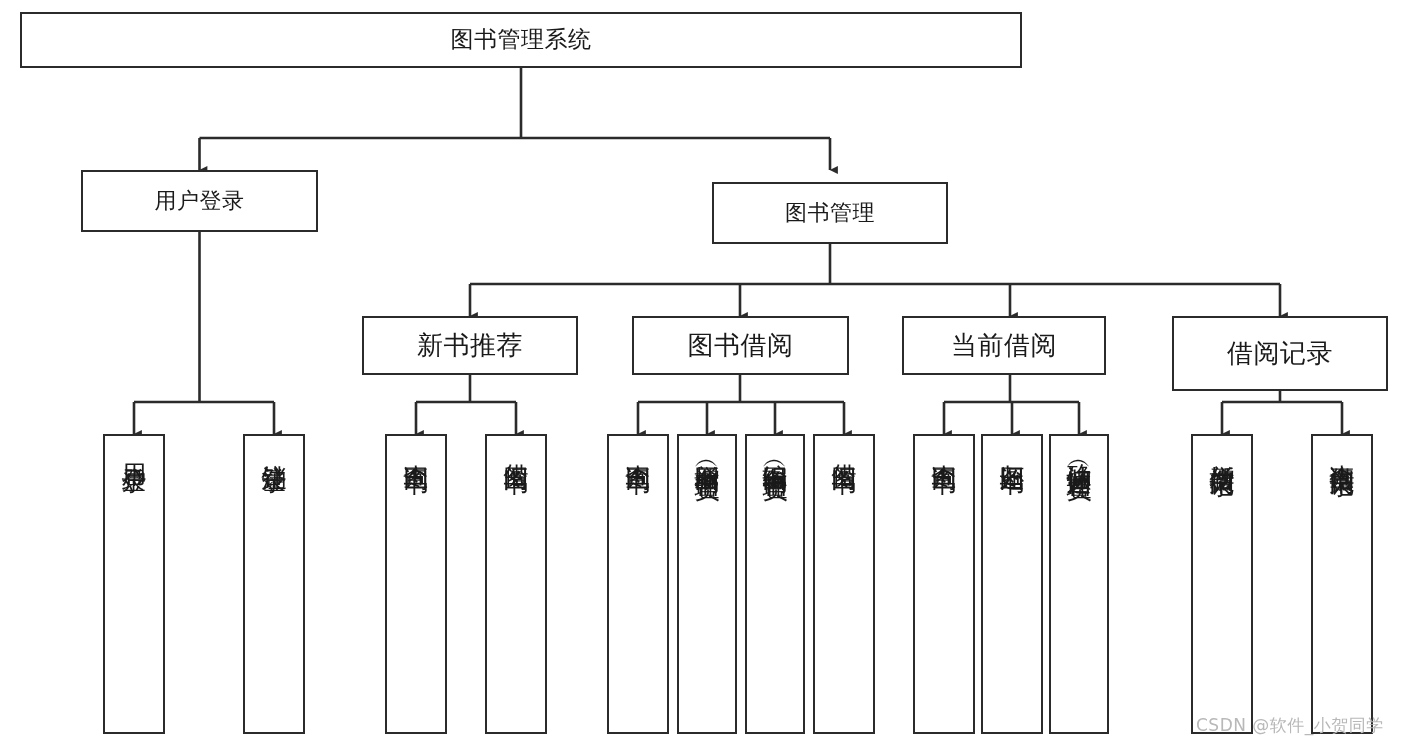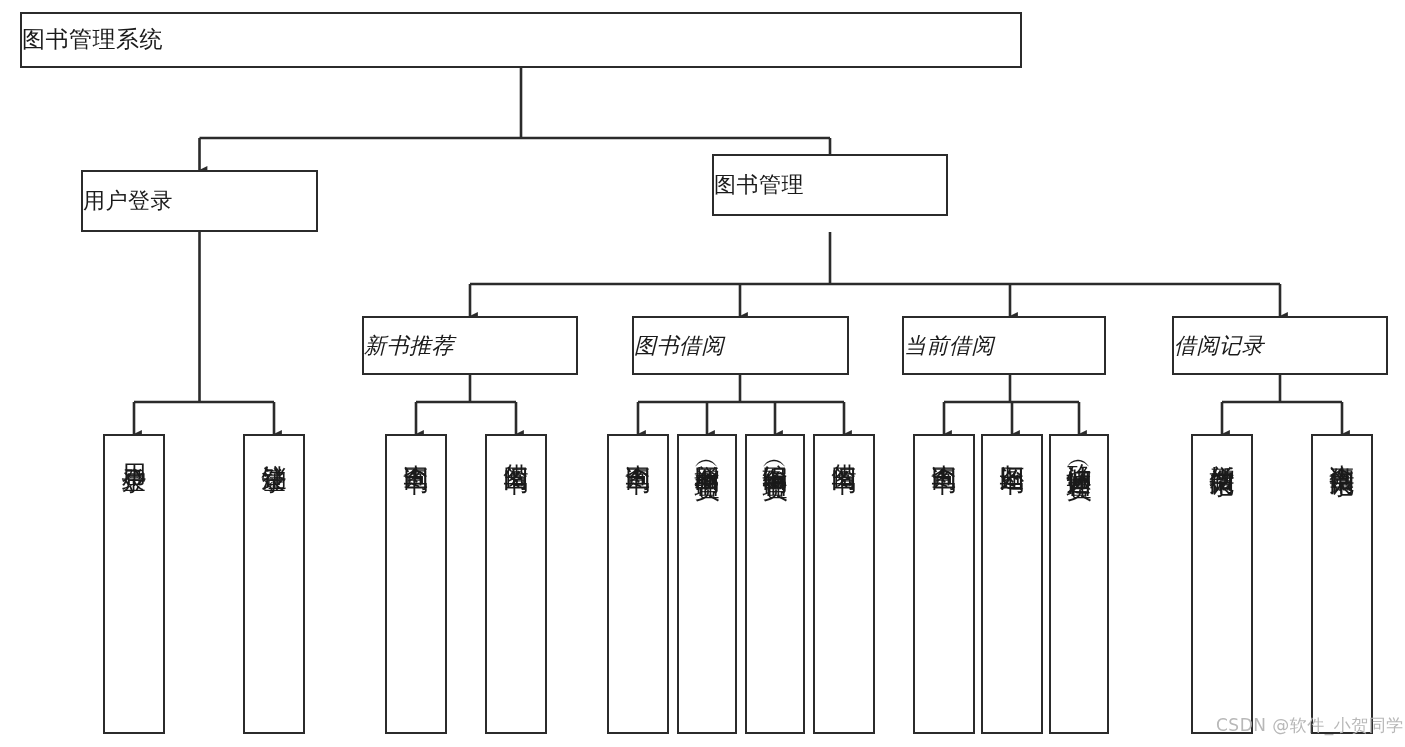--- a/index.html
+++ b/index.html
@@ -21,36 +21,37 @@
     width:1405px;height:747px;
     pointer-events:none;
   }
   .node{
     position:absolute;
     box-sizing:border-box;
     border:2.5px solid #2b2b2b;
     background:#ffffff;
     display:flex;
     align-items:center;
+    justify-content:center;
     color:#1a1a1a;
     z-index:2;
   }
   .node-label{
     display:block;
     line-height:1.18;
     white-space:nowrap;
     letter-spacing:0.5px;
   }
   
   .node.root{ }
   .node.root .node-label{ font-size:23px; }
   
   .node.lvl2 .node-label{ font-size:22px; }
   
-  .node.lvl3 .node-label{ font-size:22px;font-style:italic; }
+  .node.lvl3 .node-label{ font-size:26px; }
   
   .node.leaf{
     align-items:flex-start;
     justify-content:center;
     padding-top:8px;
   }
   .node.leaf .node-label{
     writing-mode:vertical-rl;
     text-orientation:upright;
     font-size:25px;
@@ -115,33 +116,33 @@
         <line x1="1342" y1="402" x2="1342" y2="434" marker-end="url(#arrowhead)"></line>
       </g>
   </svg>
   <div id="nodes-layer">
       <div class="node root" style="left: 20px; top: 12px; width: 1002px; height: 56px;">
         <span class="node-label">图书管理系统</span>
       </div>
       <div class="node lvl2" style="left: 81px; top: 170px; width: 237px; height: 62px;">
         <span class="node-label">用户登录</span>
       </div>
-      <div class="node lvl2" style="left: 712px; top: 154px; width: 236px; height: 62px;">
+      <div class="node lvl2" style="left: 712px; top: 182px; width: 236px; height: 62px;">
         <span class="node-label">图书管理</span>
       </div>
       <div class="node lvl3" style="left: 362px; top: 316px; width: 216px; height: 59px;">
         <span class="node-label">新书推荐</span>
       </div>
       <div class="node lvl3" style="left: 632px; top: 316px; width: 217px; height: 59px;">
         <span class="node-label">图书借阅</span>
       </div>
       <div class="node lvl3" style="left: 902px; top: 316px; width: 204px; height: 59px;">
         <span class="node-label">当前借阅</span>
       </div>
-      <div class="node lvl3" style="left: 1172px; top: 316px; width: 216px; height: 59px;">
+      <div class="node lvl3" style="left: 1172px; top: 316px; width: 216px; height: 75px;">
         <span class="node-label">借阅记录</span>
       </div>
       <div class="node leaf" style="left: 103px; top: 434px; width: 62px; height: 300px;">
         <span class="node-label">用户登录</span>
       </div>
       <div class="node leaf" style="left: 243px; top: 434px; width: 62px; height: 300px;">
         <span class="node-label">注销登录</span>
       </div>
       <div class="node leaf" style="left: 385px; top: 434px; width: 62px; height: 300px;">
         <span class="node-label">查询图书</span>
@@ -170,14 +171,14 @@
       <div class="node leaf" style="left: 1049px; top: 434px; width: 60px; height: 300px;">
         <span class="node-label">确认归还（管理员）</span>
       </div>
       <div class="node leaf" style="left: 1191px; top: 434px; width: 62px; height: 300px;">
         <span class="node-label">新增借阅记录</span>
       </div>
       <div class="node leaf" style="left: 1311px; top: 434px; width: 62px; height: 300px;">
         <span class="node-label">查询借阅记录</span>
       </div>
     </div>
-  <div class="watermark" style="left:1196px; top:714px;margin-left:20px;">CSDN @软件_小贺同学</div>
+  <div class="watermark" style="left:1196px; top:714px;">CSDN @软件_小贺同学</div>
 </div>
 
 </body></html>

